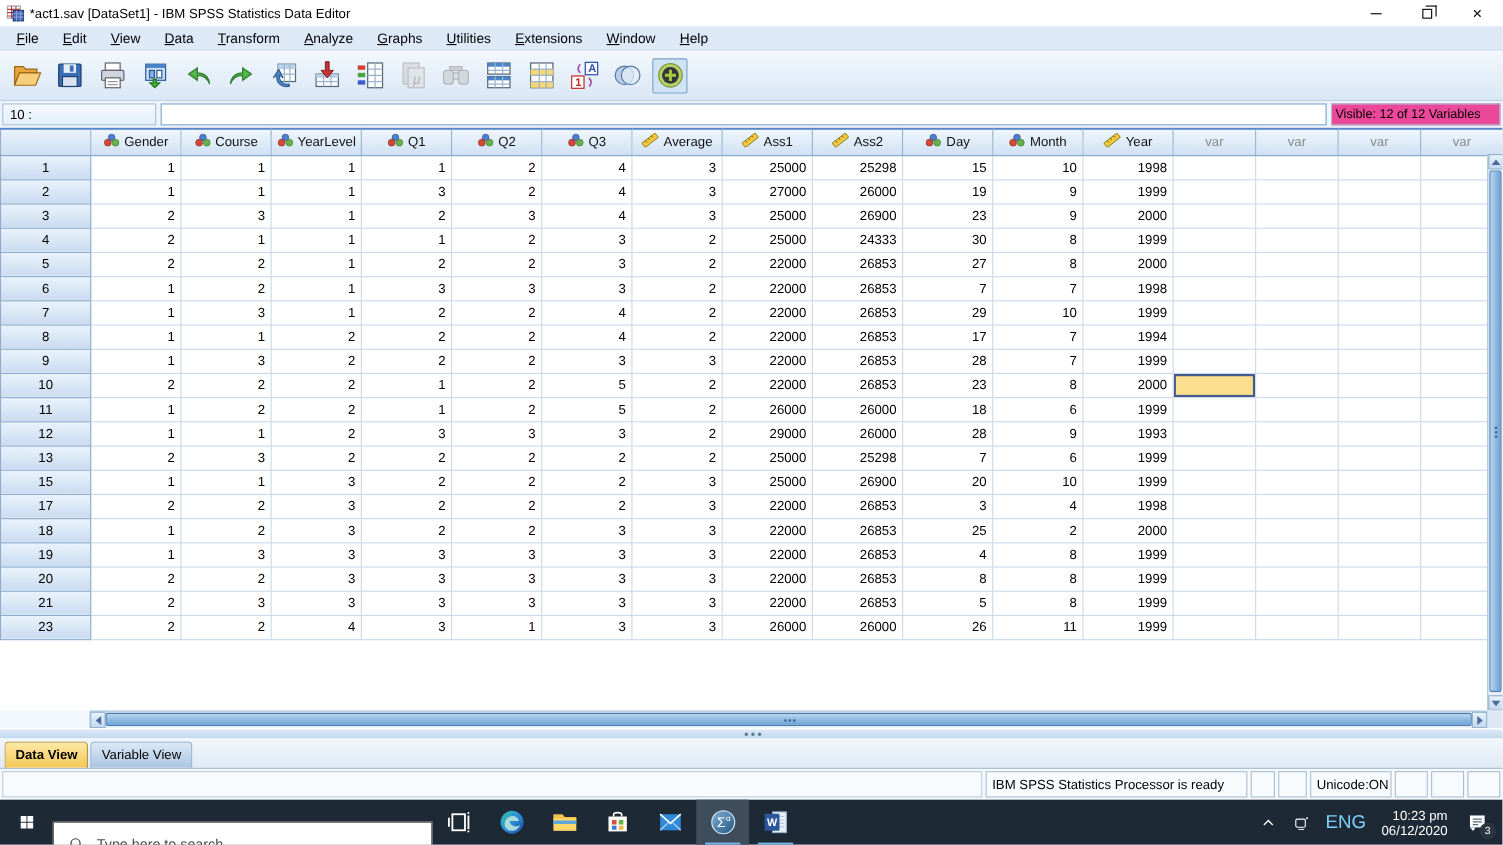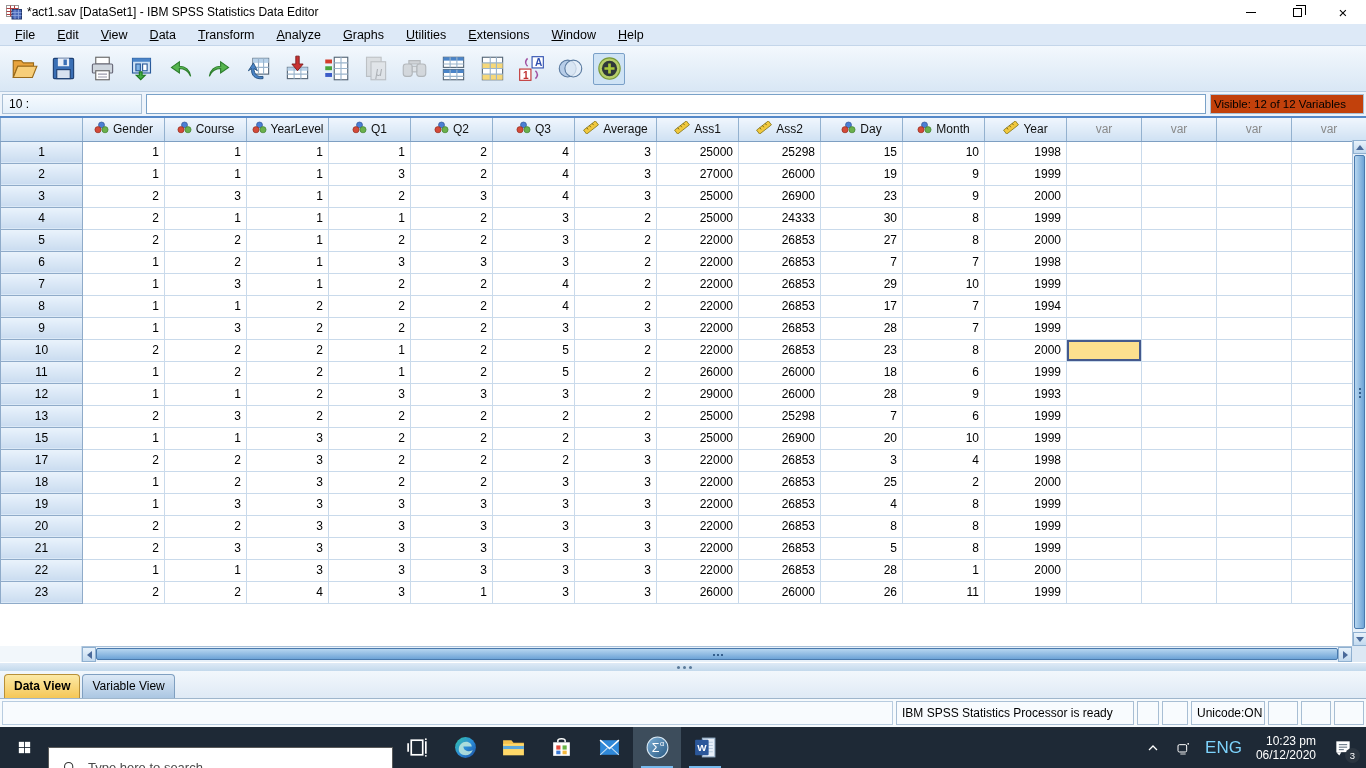--- a/index.html
+++ b/index.html
@@ -32,21 +32,21 @@
   .tool svg { width:27px; height:27px; }
   .tool.disabled { filter:grayscale(1); opacity:.55; }
   .tool.pressed { border:1px solid #7aa0c8; background:#cfe3f5; border-radius:2px; }
 
   
   .cellref { height:24px; flex:0 0 24px; background:#eef4fb; display:flex; align-items:center; padding:0 2px; }
   .ref-box { width:140px; height:20px; background:linear-gradient(#f6fafe,#e3effa); border:1px solid #a9bfd5;
     font-size:12px; display:flex; align-items:center; padding-left:6px; }
   .ref-input { flex:1; height:20px; margin:0 4px; border:1px solid #7aa2c8; background:#fff; font-size:12px;
     font-family:"Liberation Sans",sans-serif; padding:0 4px; }
-  .vis-box { width:154px; height:20px; border:1px solid #a9bfd5; background:#c2410c; font-size:11.5px;
+  .vis-box { width:154px; height:20px; border:1px solid #a9bfd5; background:#ec4899; font-size:11.5px;
     display:flex; align-items:center; padding:0 3px; white-space:nowrap; }
 
   
   .gridwrap { height:530px; flex:0 0 530px; position:relative; overflow:hidden; background:#fff; }
   table { border-collapse:collapse; table-layout:fixed; width:1366px; }
   thead th { height:24px; background:linear-gradient(#f0f6fd,#cfe1f3); border:1px solid #93b1cf;
     border-top:2px solid #5588c8; border-bottom:1px solid #7e9fc2; font-weight:normal; font-size:12px;
     color:#111; overflow:hidden; white-space:nowrap; }
   thead th.corner { background:linear-gradient(#e9f2fb,#ccdff2); }
   thead th .hwrap { display:flex; align-items:center; justify-content:center; gap:4px; }
@@ -832,39 +832,20 @@
             <td>26853</td>
             <td>5</td>
             <td>8</td>
             <td>1999</td>
             <td></td>
             <td></td>
             <td></td>
             <td></td>
           </tr>
           <tr>
-            <th class="rowhead">22</th>
-            <td>1</td>
-            <td>1</td>
-            <td>3</td>
-            <td>3</td>
-            <td>3</td>
-            <td>3</td>
-            <td>3</td>
-            <td>22000</td>
-            <td>26853</td>
-            <td>28</td>
-            <td>1</td>
-            <td>2000</td>
-            <td></td>
-            <td></td>
-            <td></td>
-            <td></td>
-          </tr>
-          <tr>
             <th class="rowhead">23</th>
             <td>2</td>
             <td>2</td>
             <td>4</td>
             <td>3</td>
             <td>1</td>
             <td>3</td>
             <td>3</td>
             <td>26000</td>
             <td>26000</td>

